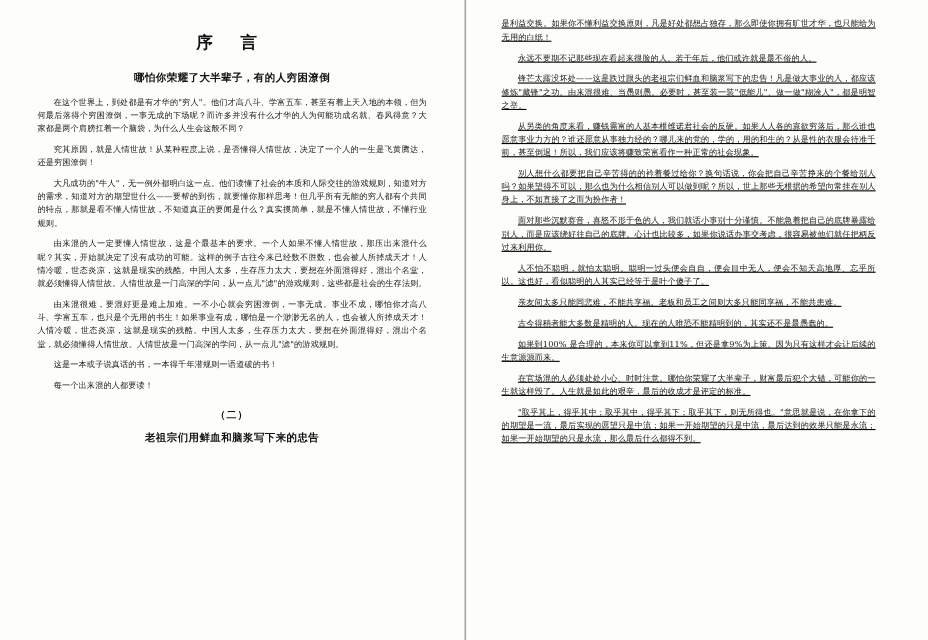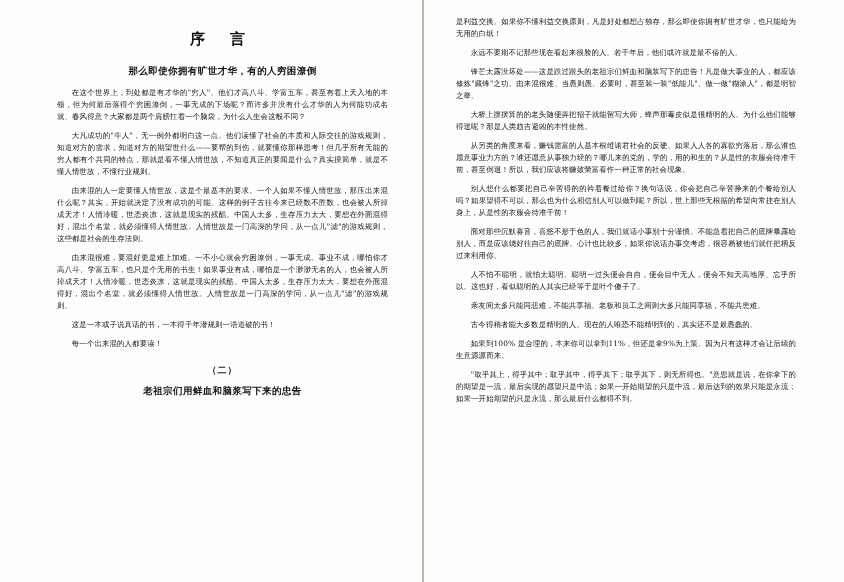--- a/index.html
+++ b/index.html
@@ -29,24 +29,25 @@
     height: 582px;
     background: linear-gradient(to right, #d8d8d4, #9a9a96, #d8d8d4);
   }
   .col {
     width: 422px;
     height: 582px;
     box-sizing: border-box;
     position: relative;
   }
   .col-left {
-    padding: 20px 34px 12px 57px;
+    padding: 20px 34px 12px 34px;
   }
   .col-right {
     padding: 16px 48px 12px 34px;
+    text-decoration: underline;
   }
   .doc-title {
     text-align: center;
     font-size: 15px;
     letter-spacing: 10px;
     font-weight: bold;
     margin: 10px 0 16px 0;
     color: #111;
   }
   .sec-head {
@@ -79,40 +80,41 @@
   }
 </style>
 </head>
 <body>
 
 <div class="page">
   <div class="spine"></div>
 
   <div class="col col-left">
     <div class="doc-title">序 言</div>
-    <div class="sec-head">那么即使你拥有旷世才华，有的人穷困潦倒</div>
+    <div class="sec-head">哪怕你荣耀了大半辈子，有的人穷困潦倒</div>
 
     <p class="body">在这个世界上，到处都是有才华的"穷人"。他们才高八斗、学富五车，甚至有着上天入地的本领，但为何最后落得个穷困潦倒，一事无成的下场呢？而许多并没有什么才华的人为何能功成名就、春风得意？大家都是两个肩膀扛着一个脑袋，为什么人生会这般不同？</p>
+    <p class="body">究其原因，就是人情世故！从某种程度上说，是否懂得人情世故，决定了一个人的一生是飞黄腾达，还是穷困潦倒！</p>
     <p class="body">大凡成功的"牛人"，无一例外都明白这一点。他们读懂了社会的本质和人际交往的游戏规则，知道对方的需求，知道对方的期望世什么——要帮的到伤，就要懂你那样思考！但几乎所有无能的穷人都有个共同的特点，那就是看不懂人情世故，不知道真正的要闻是什么？真实摸简单，就是不懂人情世故，不懂行业规则。</p>
     <p class="body">由来混的人一定要懂人情世故，这是个最基本的要求。一个人如果不懂人情世故，那压出来混什么呢？其实，开始就决定了没有成功的可能。这样的例子古往今来已经数不胜数，也会被人所掉成天才！人情冷暖，世态炎凉，这就是现实的残酷。中国人太多，生存压力太大，要想在外面混得好，混出个名堂，就必须懂得人情世故。人情世故是一门高深的学问，从一点儿"滤"的游戏规则，这些都是社会的生存法则。</p>
     <p class="body">由来混很难，要混好更是难上加难。一不小心就会穷困潦倒，一事无成。事业不成，哪怕你才高八斗、学富五车，也只是个无用的书生！如果事业有成，哪怕是一个渺渺无名的人，也会被人所掉成天才！人情冷暖，世态炎凉，这就是现实的残酷。中国人太多，生存压力太大，要想在外面混得好，混出个名堂，就必须懂得人情世故。人情世故是一门高深的学问，从一点儿"滤"的游戏规则。</p>
     <p class="body">这是一本或子说真话的书，一本得千年潜规则一语道破的书！</p>
     <p class="body">每一个出来混的人都要读！</p>
 
     <div class="sec-num">（二）</div>
     <div class="sec-head">老祖宗们用鲜血和脑浆写下来的忠告</div>
   </div>
 
   <div class="col col-right">
     <p class="body noindent">是利益交换。如果你不懂利益交换原则，凡是好处都想占独存，那么即使你拥有旷世才华，也只能给为无用的白纸！</p>
     <p class="body">永远不要期不记那些现在看起来很脸的人。若干年后，他们或许就是最不俗的人。</p>
     <p class="body">锋芒太露没坏处——这是跌过跟头的老祖宗们鲜血和脑浆写下的忠告！凡是做大事业的人，都应该修炼"藏锋"之功。由来混很难、当愚则愚。必要时，甚至装一装"低能儿"、做一做"糊涂人"，都是明智之举。</p>
-    <p class="body">大桥上摆摆算的的老头随便弄把招子就能留写大师，蜂声那毒皮似是很精明的人。为什么他们能够得逞呢？那是人类趋吉避凶的本性使然。</p>
     <p class="body">从另类的角度来看，赚钱需富的人基本根维诺君社会的反硬。如果人人各的寡欲穷落后，那么谁也愿意事业力方的？谁还愿意从事独力经的？哪儿来的党的，学的，用的和生的？从是性的衣服会待准千前，甚至倒退！所以，我们应该将赚致荣富看作一种正常的社会现象。</p>
-    <p class="body">别人想什么都要把自己辛苦得的的衿着餐过给你？换句话说，你会把自己辛苦挣来的个餐给别人吗？如果望得不可以，那么也为什么相信别人可以做到呢？所以，世上那些无根据的希望向常挂在别人身上，从是性的衣服会待准千前！</p>
+    <p class="body">别人想什么都要把自己辛苦得的的衿着餐过给你？换句话说，你会把自己辛苦挣来的个餐给别人吗？如果望得不可以，那么也为什么相信别人可以做到呢？所以，世上那些无根据的希望向常挂在别人身上，不如直接了之而为扮作者！</p>
     <p class="body">面对那些沉默赛音，喜怒不形于色的人，我们就话小事别十分谨慎。不能急着把自己的底牌暴露给别人，而是应该绕好往自己的底牌。心计也比较多，如果你说话办事交考虑，很容易被他们就任把柄反过来利用你。</p>
     <p class="body">人不怕不聪明，就怕太聪明。聪明一过头便会自自，便会目中无人，便会不知天高地厚、忘乎所以。这也好，看似聪明的人其实已经等于是叶个傻子了。</p>
     <p class="body">亲友间太多只能同悲难，不能共享福。老板和员工之间则大多只能同享福，不能共患难。</p>
     <p class="body">古今得稍者能大多数是精明的人。现在的人唯恐不能精明到的，其实还不是最愚蠢的。</p>
     <p class="body">如果到100% 是合理的，本来你可以拿到11%，但还是拿9%为上策。因为只有这样才会让后续的生意源源而来。</p>
+    <p class="body">在官场混的人必须处处小心、时时注意。哪怕你荣耀了大半辈子，财富最后犯个大错，可能你的一生就这样毁了。人生就是如此的艰辛，最后的收成才是评定的标准。</p>
     <p class="body">"取乎其上，得乎其中；取乎其中，得乎其下；取乎其下，则无所得也。"意思就是说，在你拿下的的期望是一流，最后实现的愿望只是中流；如果一开始期望的只是中流，最后达到的效果只能是永流；如果一开始期望的只是永流，那么最后什么都得不到。</p>
   </div>
 </div>
 
 </body></html>

